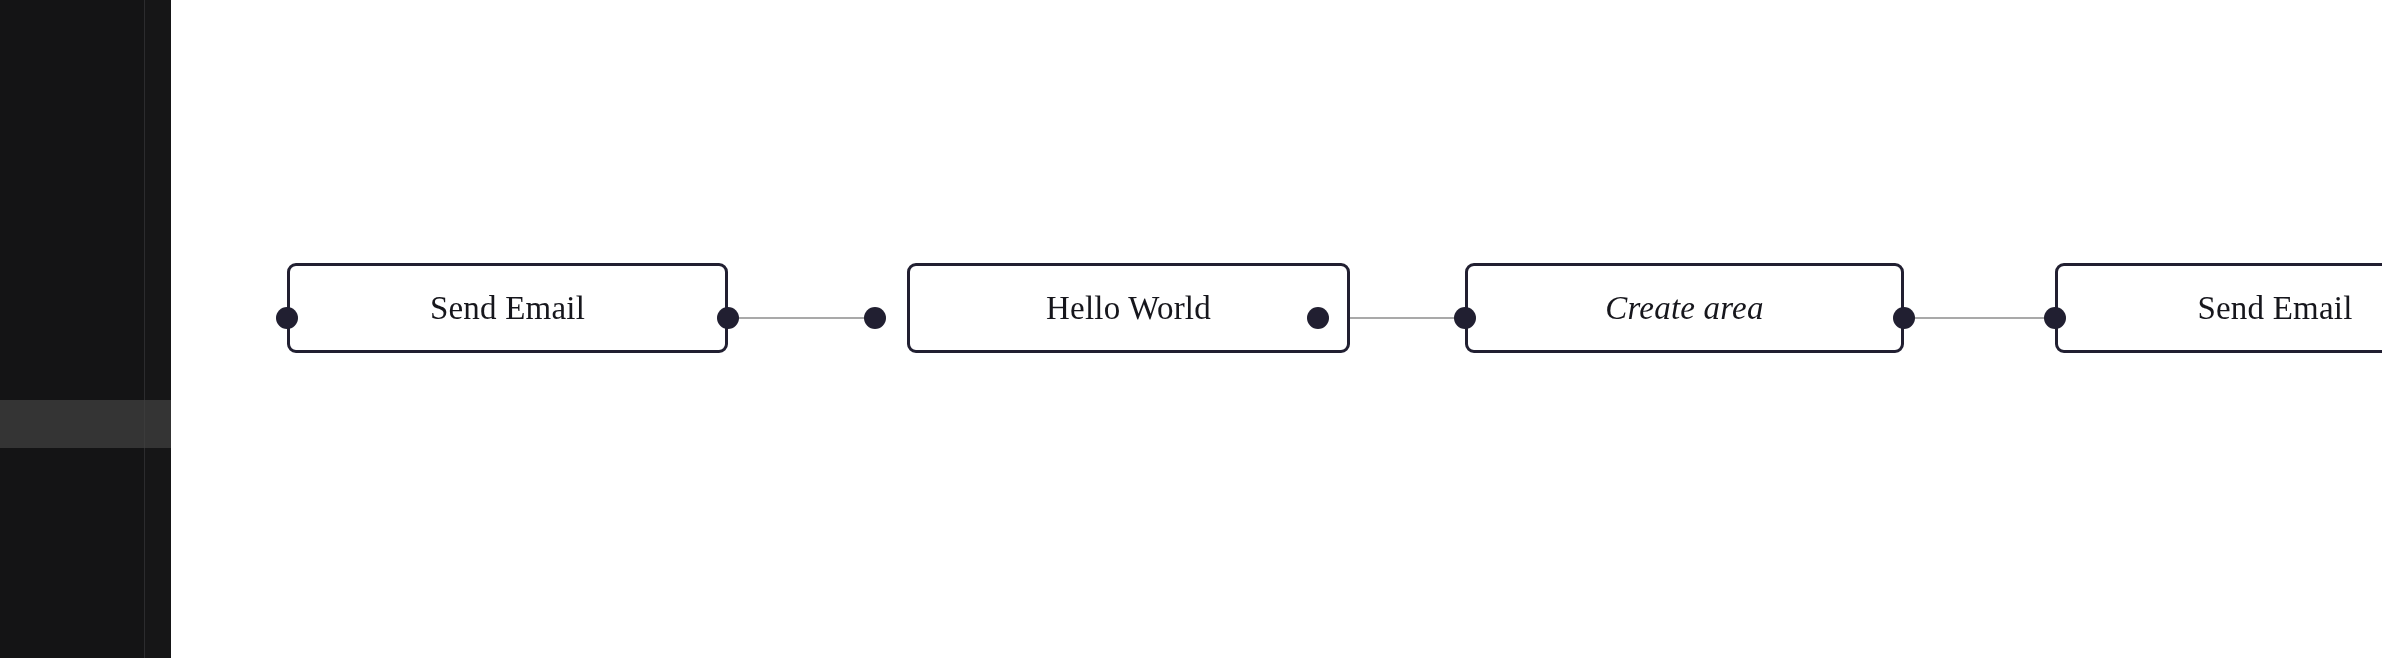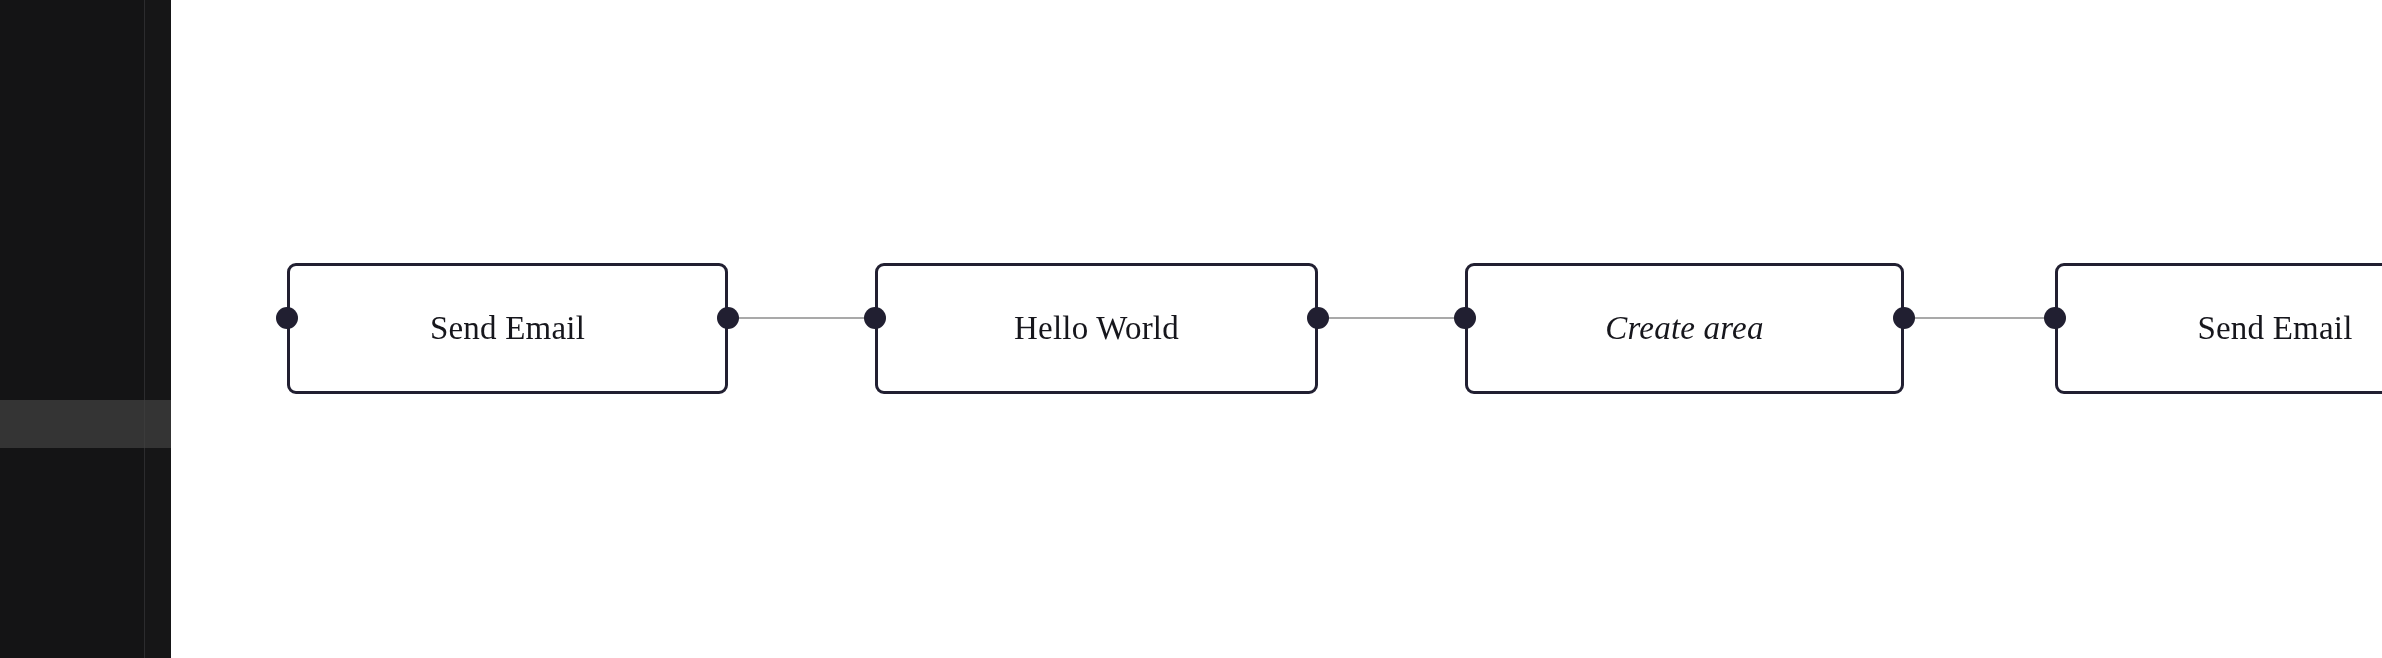--- a/index.html
+++ b/index.html
@@ -85,21 +85,21 @@
   .edge {
     position: absolute;
     height: 2px;
     background: #a9a9a9;
     top: 317px;
   }
 
   .node {
     position: absolute;
     top: 263px;
-    height: 131px;
+    height: 90px;
     box-sizing: border-box;
     border: 3px solid #211f31;
     border-radius: 9px;
     background: #ffffff;
     display: flex;
     align-items: center;
     justify-content: center;
   }
   .node-label {
     font-family: "Liberation Serif", "DejaVu Serif", serif;
@@ -136,21 +136,21 @@
   <div class="canvas">
 
     <div class="edge" style="left:562px;width:136px;"></div>
     <div class="edge" style="left:1152px;width:136px;"></div>
     <div class="edge" style="left:1738px;width:140px;"></div>
 
     <div class="node" style="left:116px;width:441px;">
       <span class="node-label">Send Email</span>
     </div>
 
-    <div class="node" style="left:704px;width:443px;">
+    <div class="node" style="left:736px;width:443px;">
       <span class="node-label">Hello World</span>
     </div>
 
     <div class="node" style="left:1294px;width:439px;font-style:italic;">
       <span class="node-label">Create area</span>
     </div>
 
     <div class="node" style="left:1884px;width:440px;">
       <span class="node-label">Send Email</span>
     </div>

